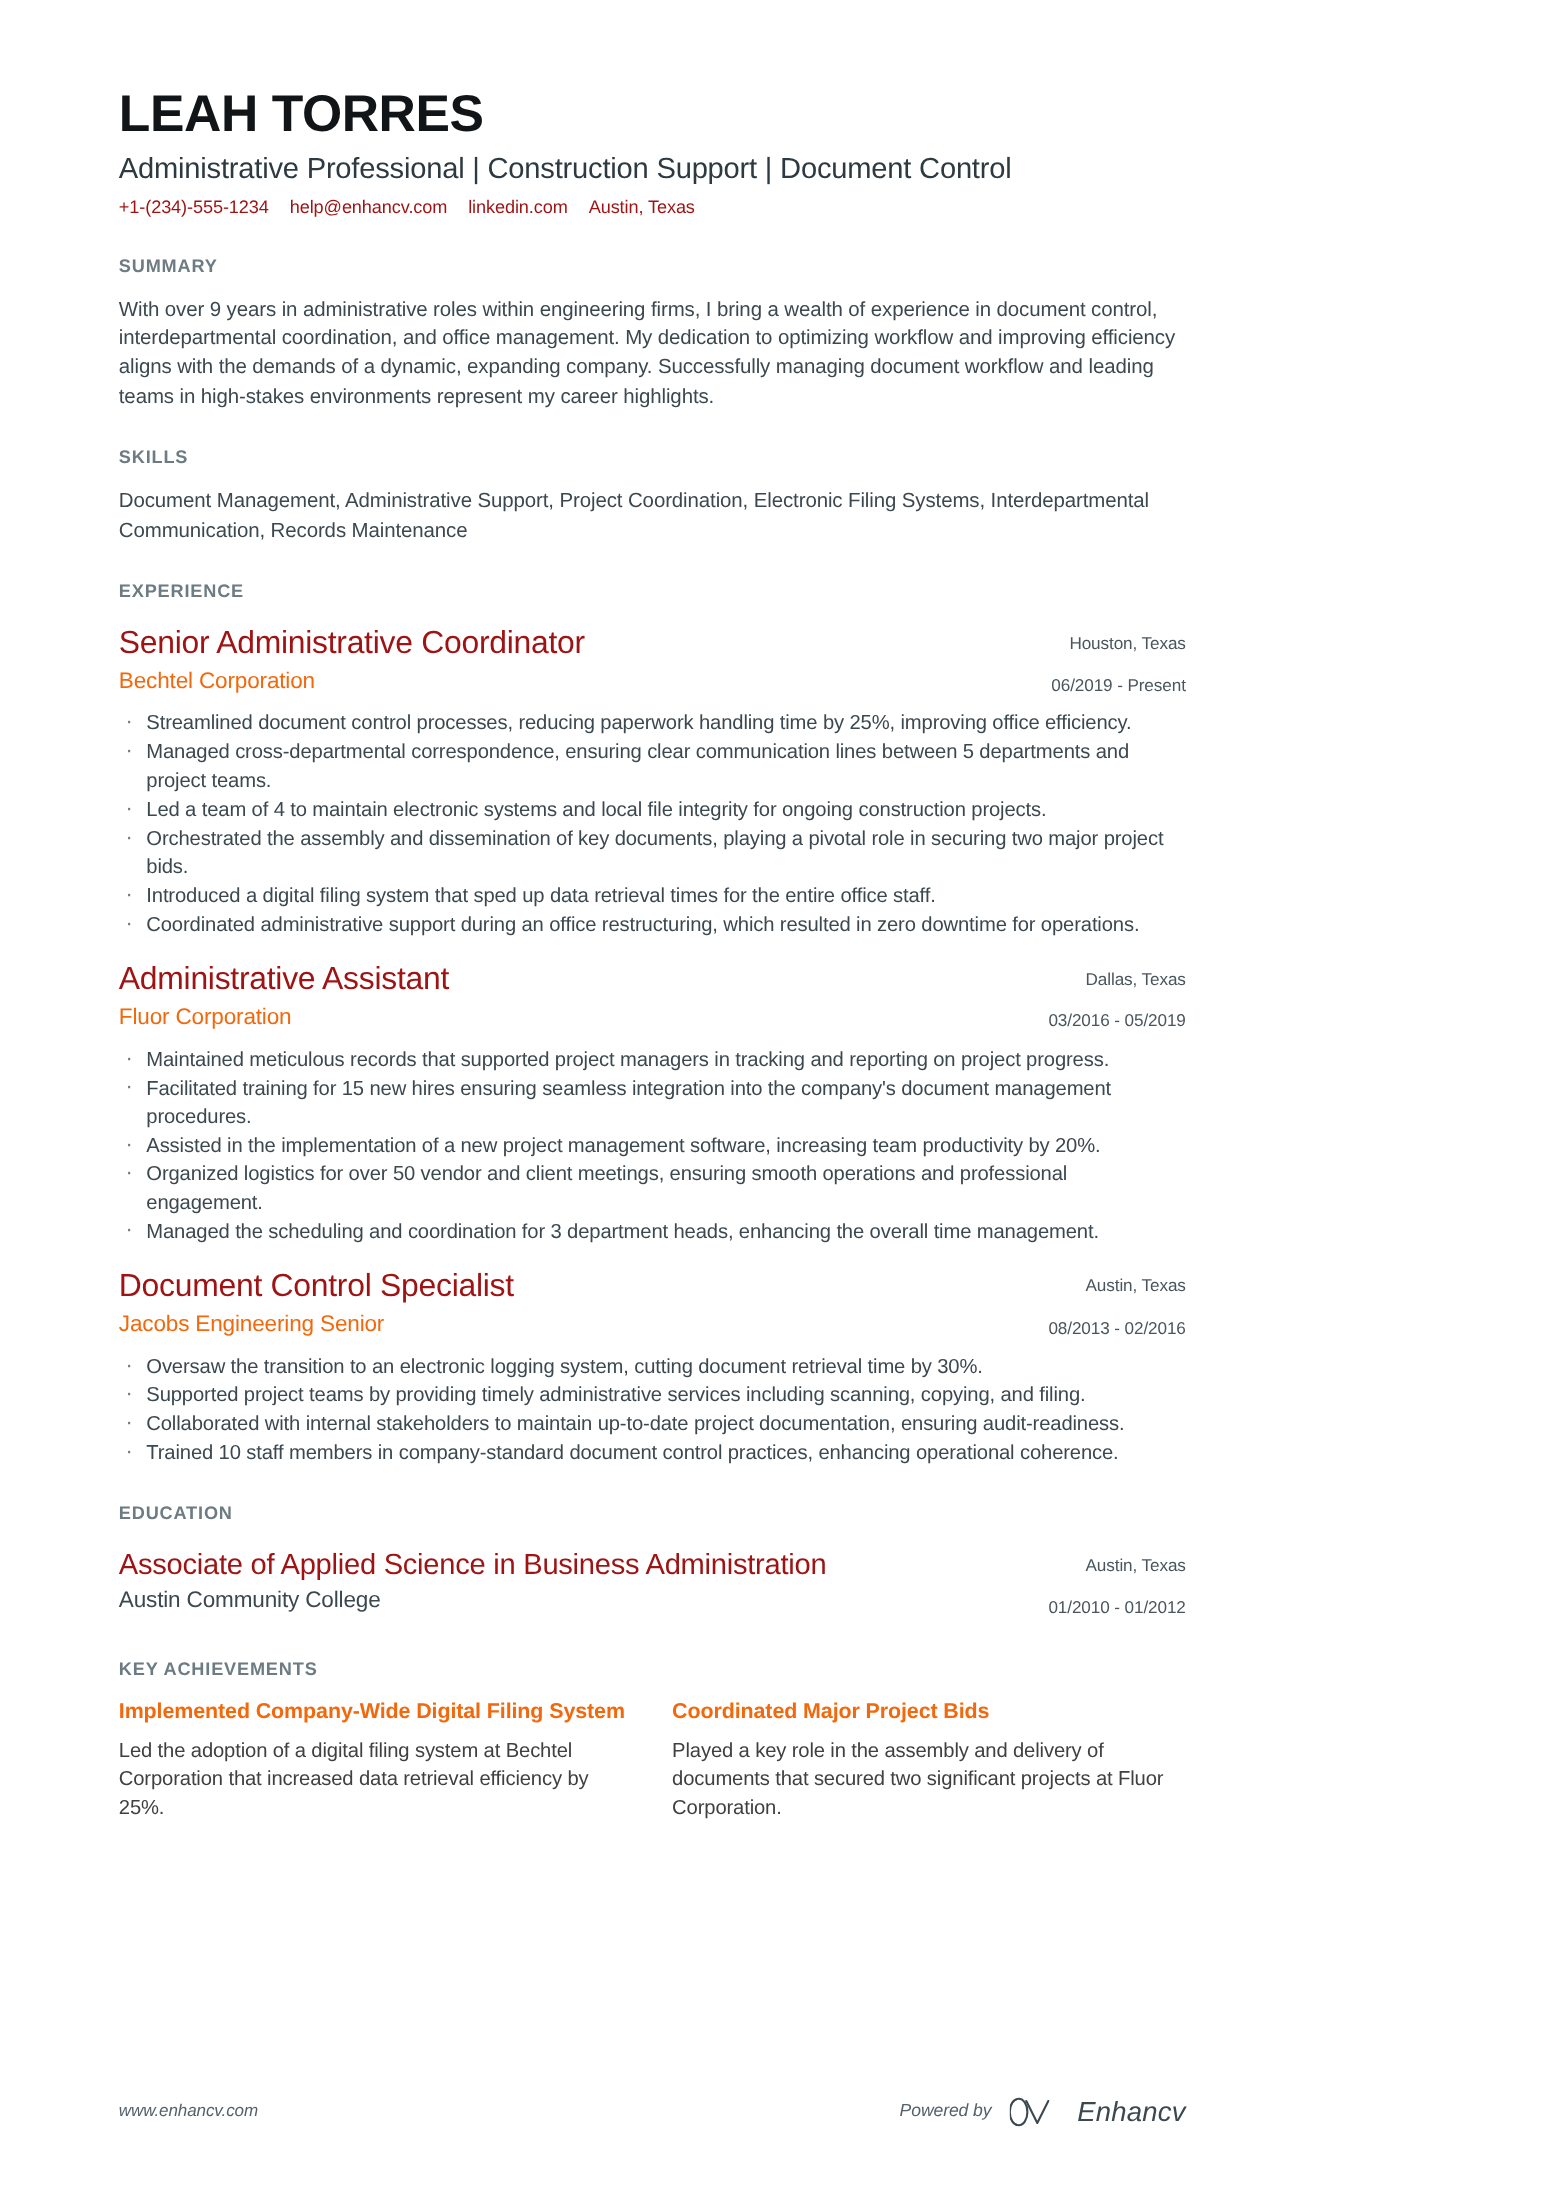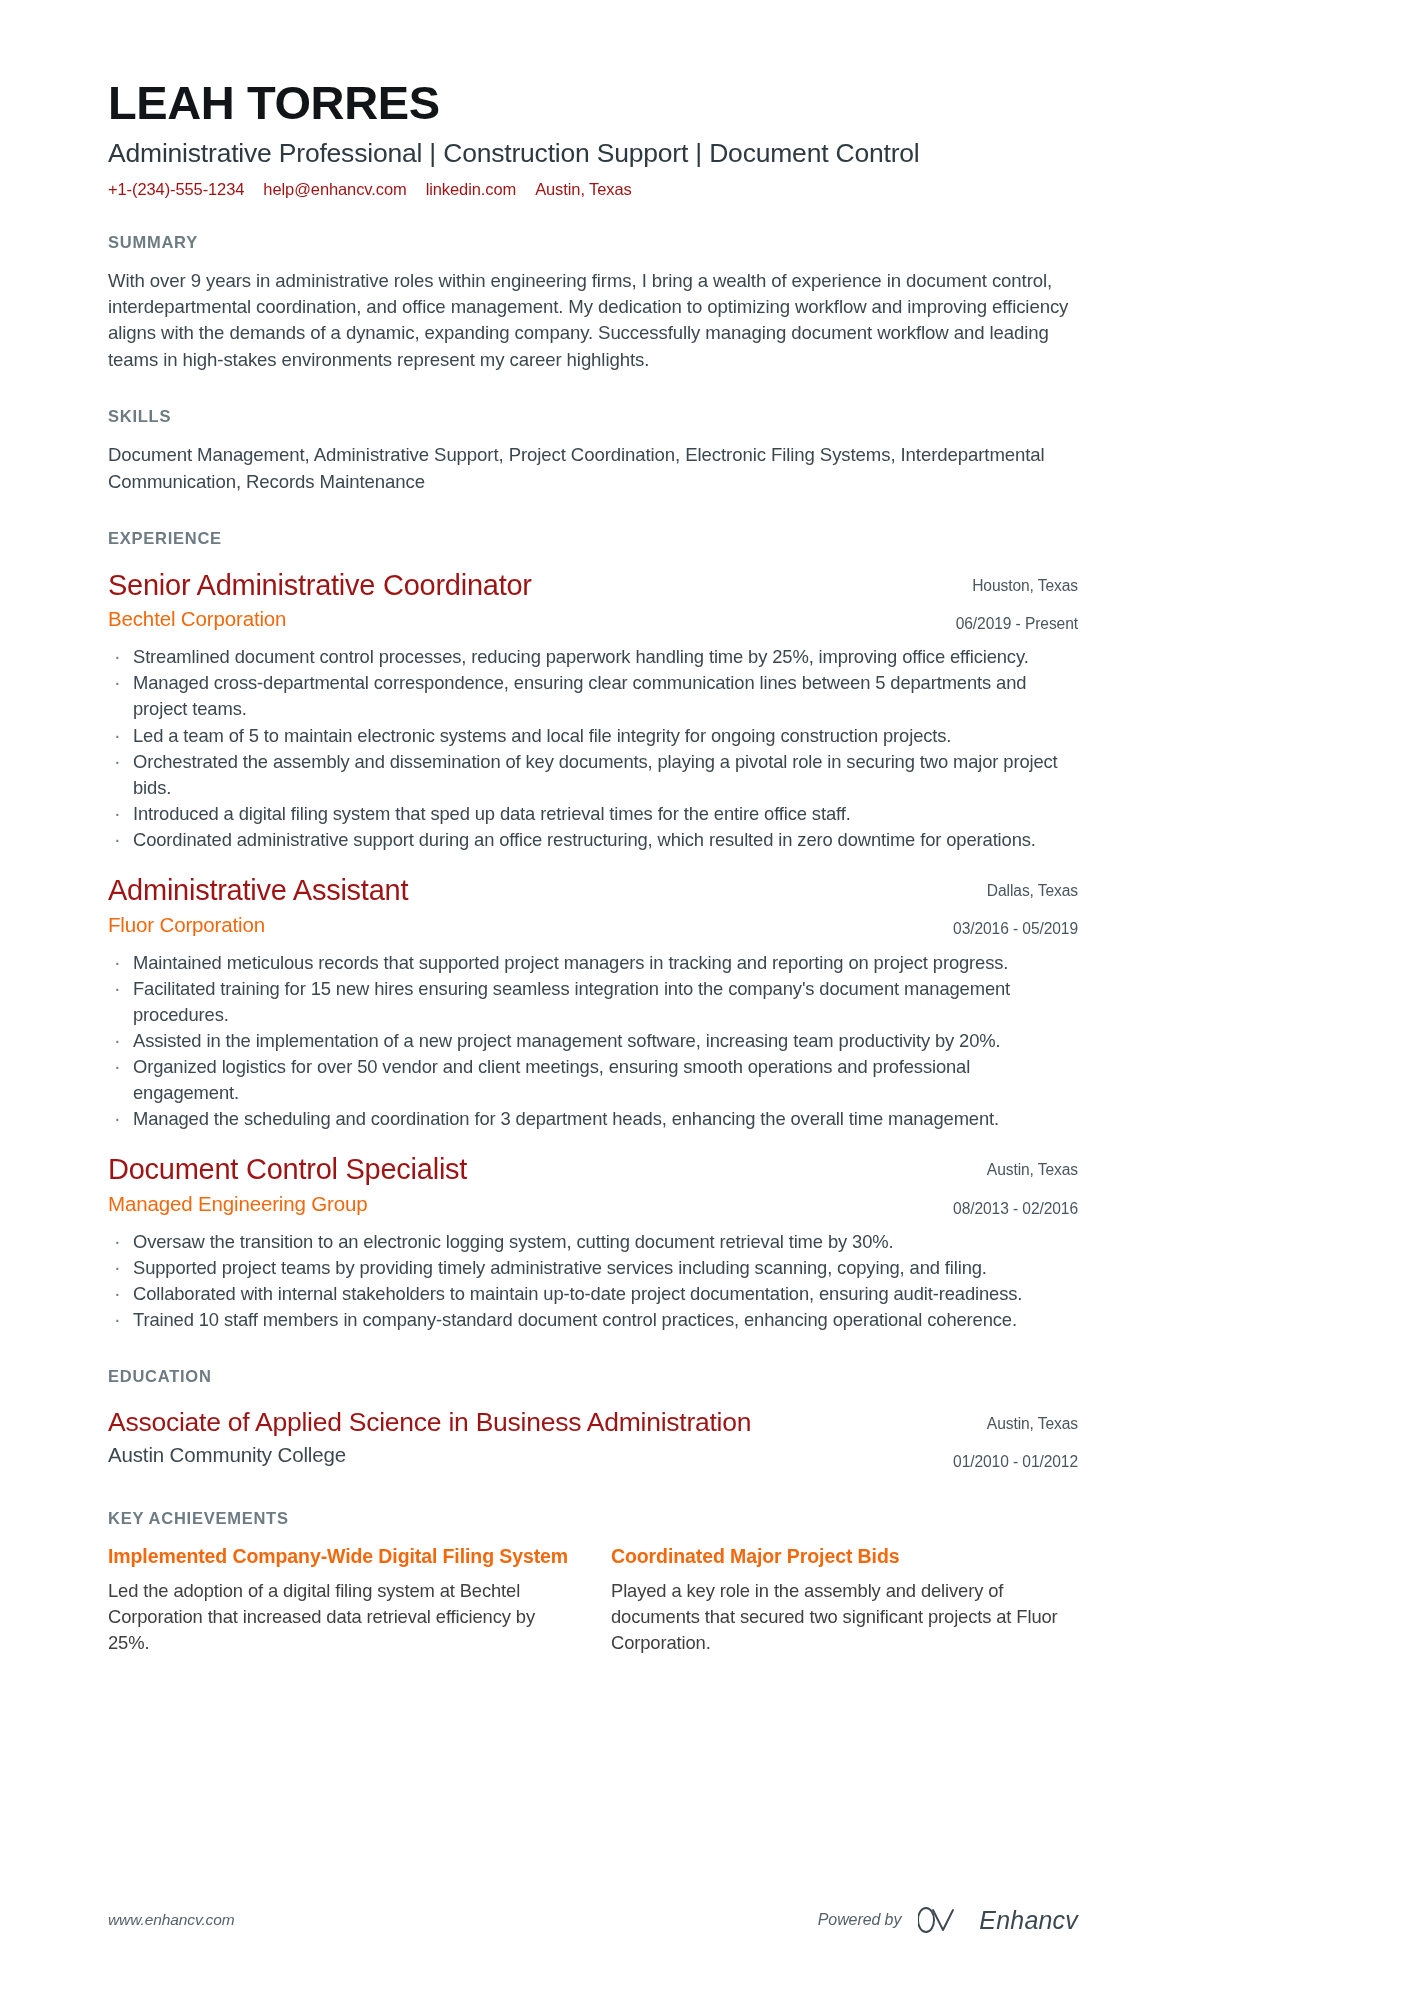--- a/index.html
+++ b/index.html
@@ -244,21 +244,21 @@
           <div class="entry-subtitle">Bechtel Corporation</div>
         </div>
         <div class="entry-right">
           <div class="entry-location">Houston, Texas</div>
           <div class="entry-dates">06/2019 - Present</div>
         </div>
       </div>
       <ul class="bullets">
         <li>Streamlined document control processes, reducing paperwork handling time by 25%, improving office efficiency.</li>
         <li>Managed cross-departmental correspondence, ensuring clear communication lines between 5 departments and project teams.</li>
-        <li>Led a team of 5 to maintain electronic systems and local file integrity for ongoing construction projects.</li>
+        <li>Led a team of 4 to maintain electronic systems and local file integrity for ongoing construction projects.</li>
         <li>Orchestrated the assembly and dissemination of key documents, playing a pivotal role in securing two major project bids.</li>
         <li>Introduced a digital filing system that sped up data retrieval times for the entire office staff.</li>
         <li>Coordinated administrative support during an office restructuring, which resulted in zero downtime for operations.</li>
       </ul>
     </div>
 
     <div class="entry">
       <div class="entry-head">
         <div class="entry-left">
           <div class="entry-title">Administrative Assistant</div>
@@ -275,21 +275,21 @@
         <li>Assisted in the implementation of a new project management software, increasing team productivity by 20%.</li>
         <li>Organized logistics for over 50 vendor and client meetings, ensuring smooth operations and professional engagement.</li>
         <li>Managed the scheduling and coordination for 3 department heads, enhancing the overall time management.</li>
       </ul>
     </div>
 
     <div class="entry">
       <div class="entry-head">
         <div class="entry-left">
           <div class="entry-title">Document Control Specialist</div>
-          <div class="entry-subtitle">Managed Engineering Group</div>
+          <div class="entry-subtitle">Jacobs Engineering Senior</div>
         </div>
         <div class="entry-right">
           <div class="entry-location">Austin, Texas</div>
           <div class="entry-dates">08/2013 - 02/2016</div>
         </div>
       </div>
       <ul class="bullets">
         <li>Oversaw the transition to an electronic logging system, cutting document retrieval time by 30%.</li>
         <li>Supported project teams by providing timely administrative services including scanning, copying, and filing.</li>
         <li>Collaborated with internal stakeholders to maintain up-to-date project documentation, ensuring audit-readiness.</li>

